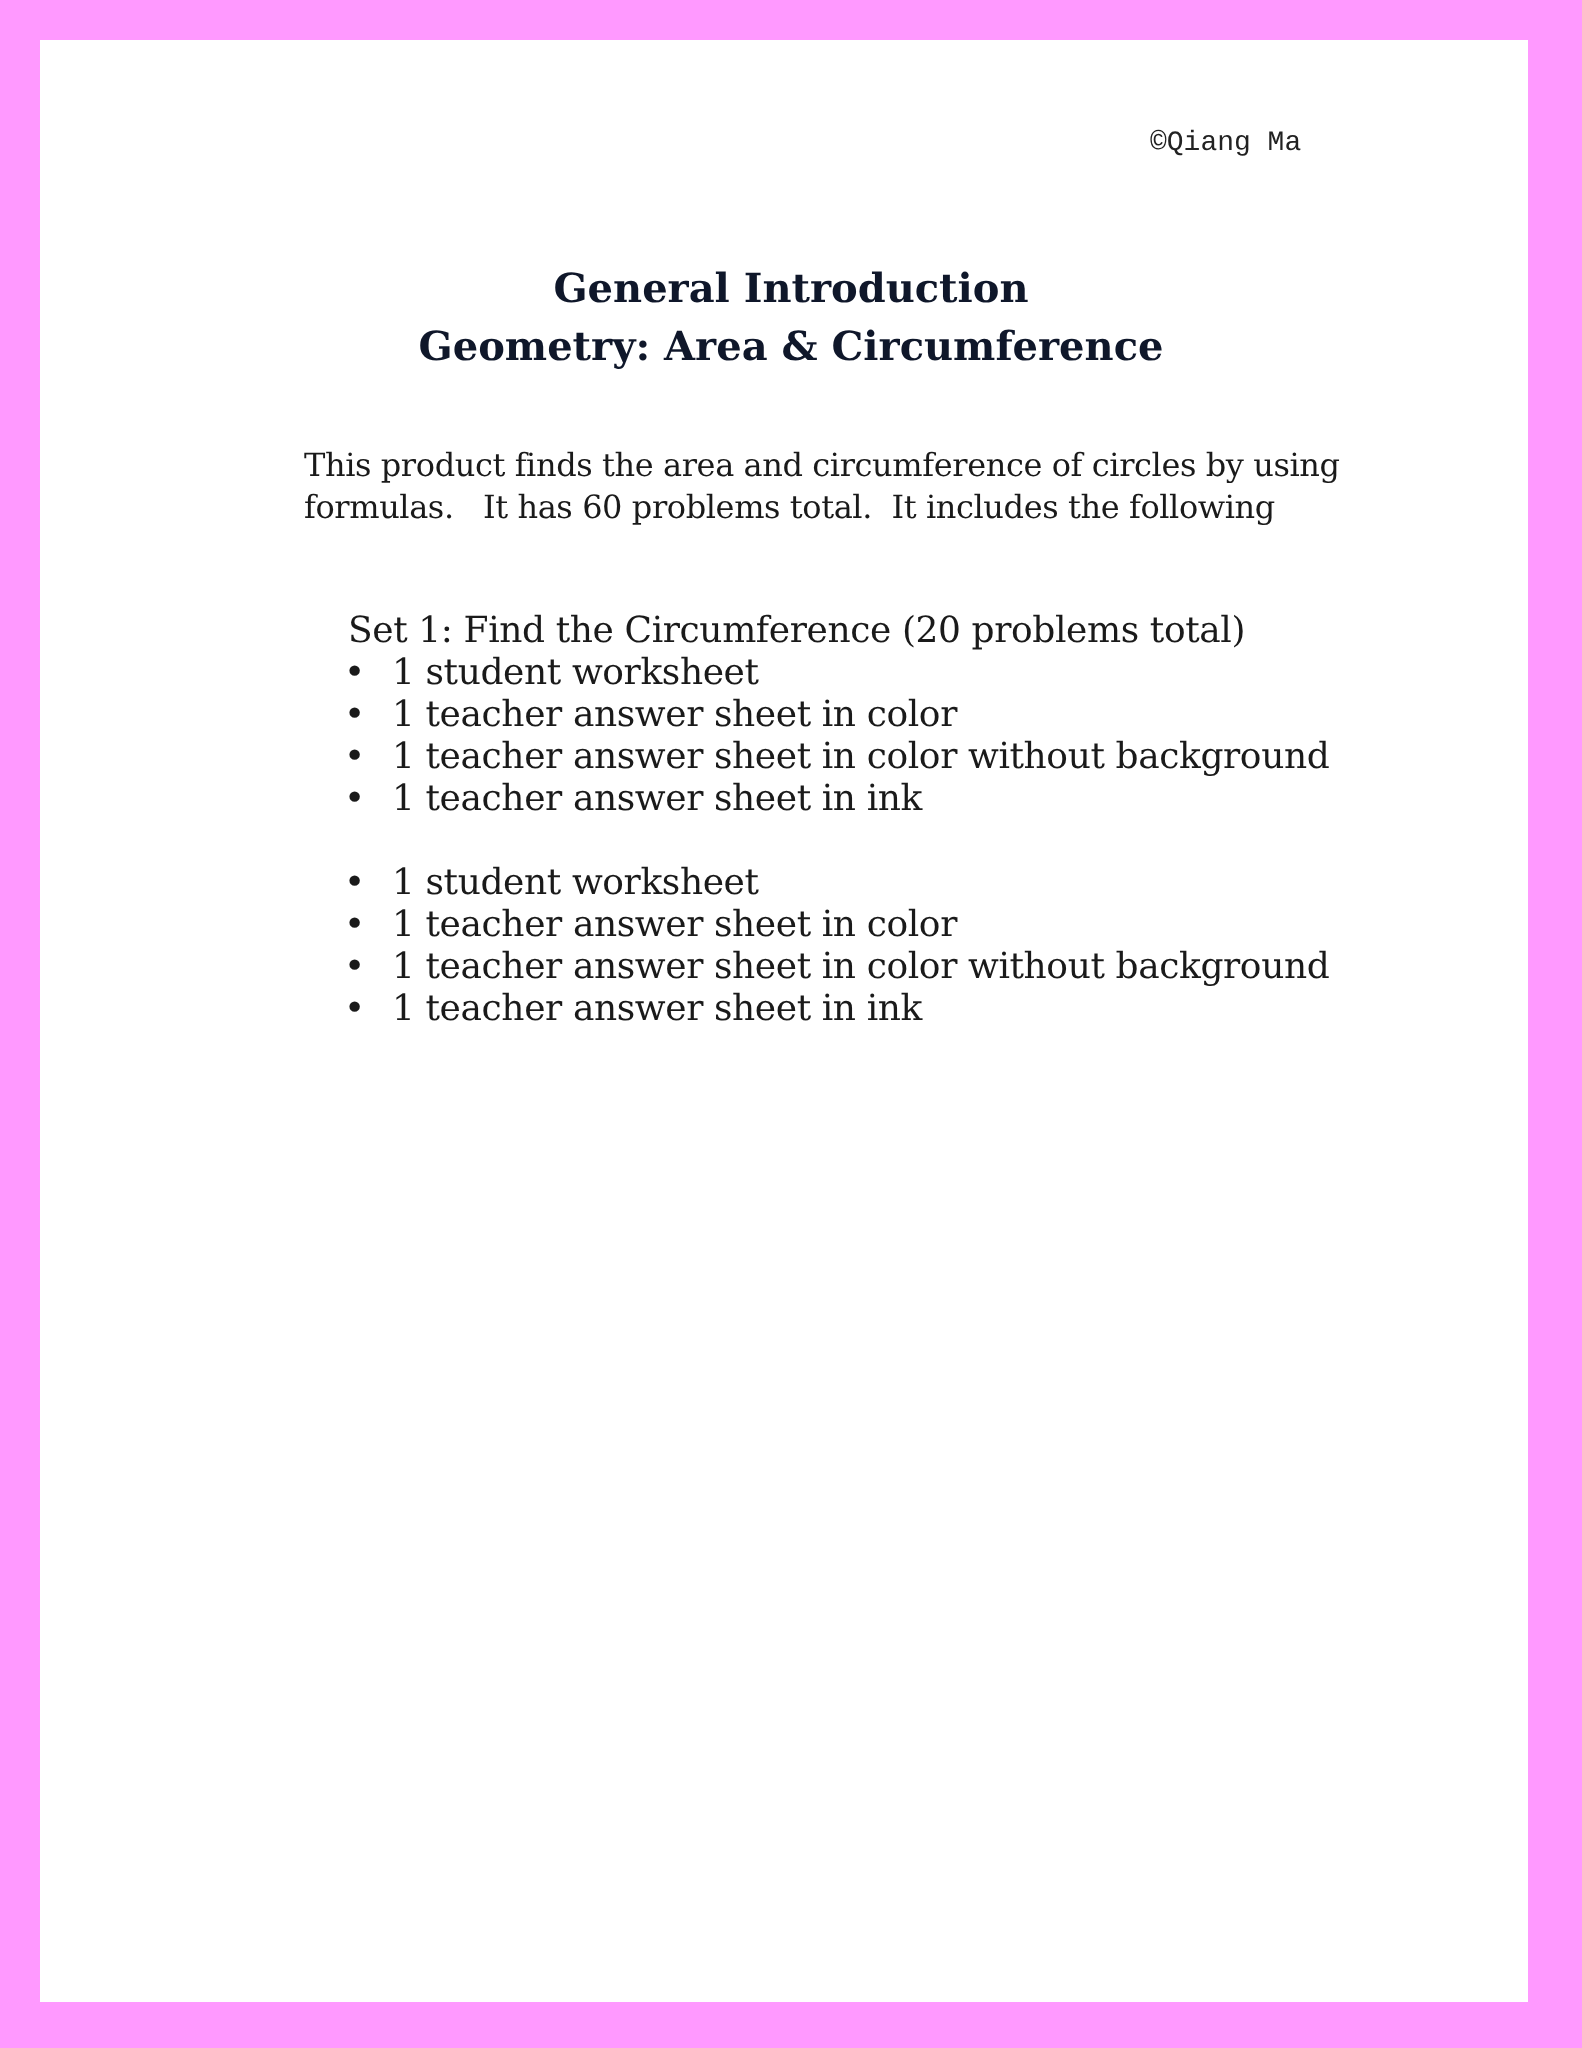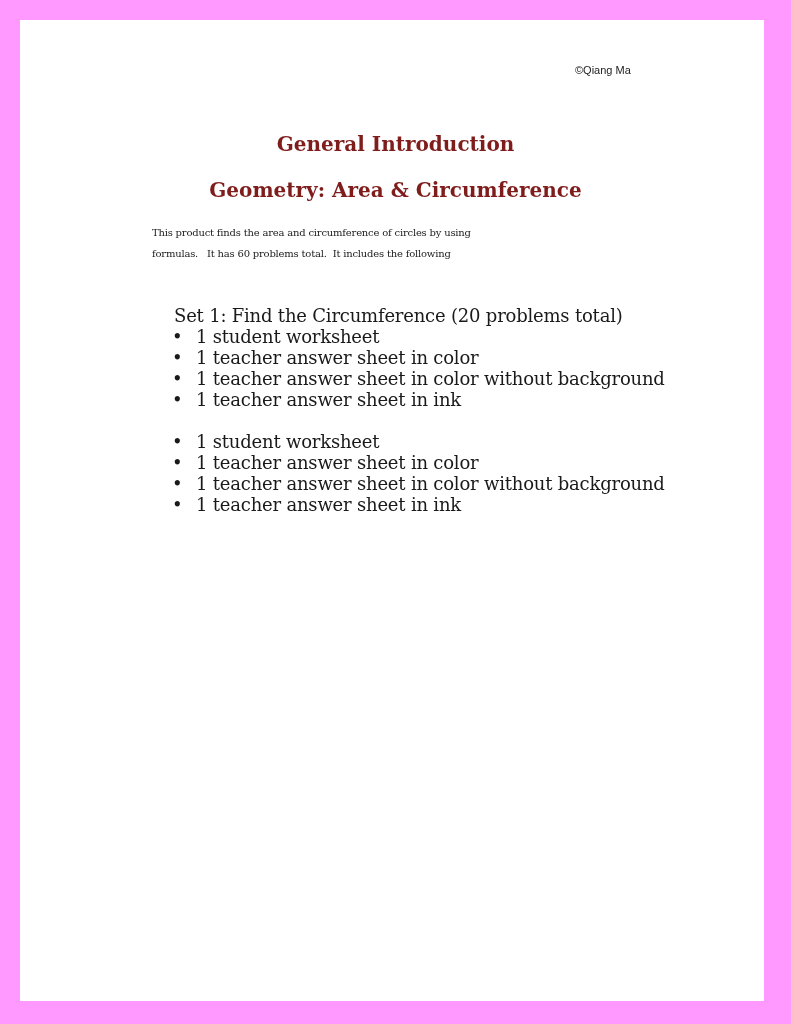--- a/index.html
+++ b/index.html
@@ -12,41 +12,41 @@
   }
   .page {
     position:absolute;
     left:20px; top:20px;
     width:744px; height:981px;
     background:#ffffff;
   }
   .copyright {
     position:absolute;
     left:575px; top:64px;
-    font-family:Liberation Sans, sans-serif;
-    font-size:11px;
+    font-family:Liberation Mono, monospace;
+    font-size:14px;
     color:#222;
   }
   .title {
     position:absolute;
     left:0; width:791px;
     text-align:center;
     font-family:"DejaVu Serif", serif;
     font-weight:bold;
     font-size:20px;
-    color:#7f1d1d;
+    color:#0f172a;
     line-height:28px;
   }
   .title1 { top:130px; }
-  .title2 { top:176px; }
+  .title2 { top:159px; }
   .intro {
     position:absolute;
     left:152px; top:223px;
     width:480px;
-    font-size:10px;
+    font-size:16px;
     line-height:20.5px;
     color:#1a1a1a;
     letter-spacing:-0.2px;
   }
   .set {
     position:absolute;
     left:174px;
     font-size:18px;
     color:#1a1a1a;
     letter-spacing:-0.2px;

